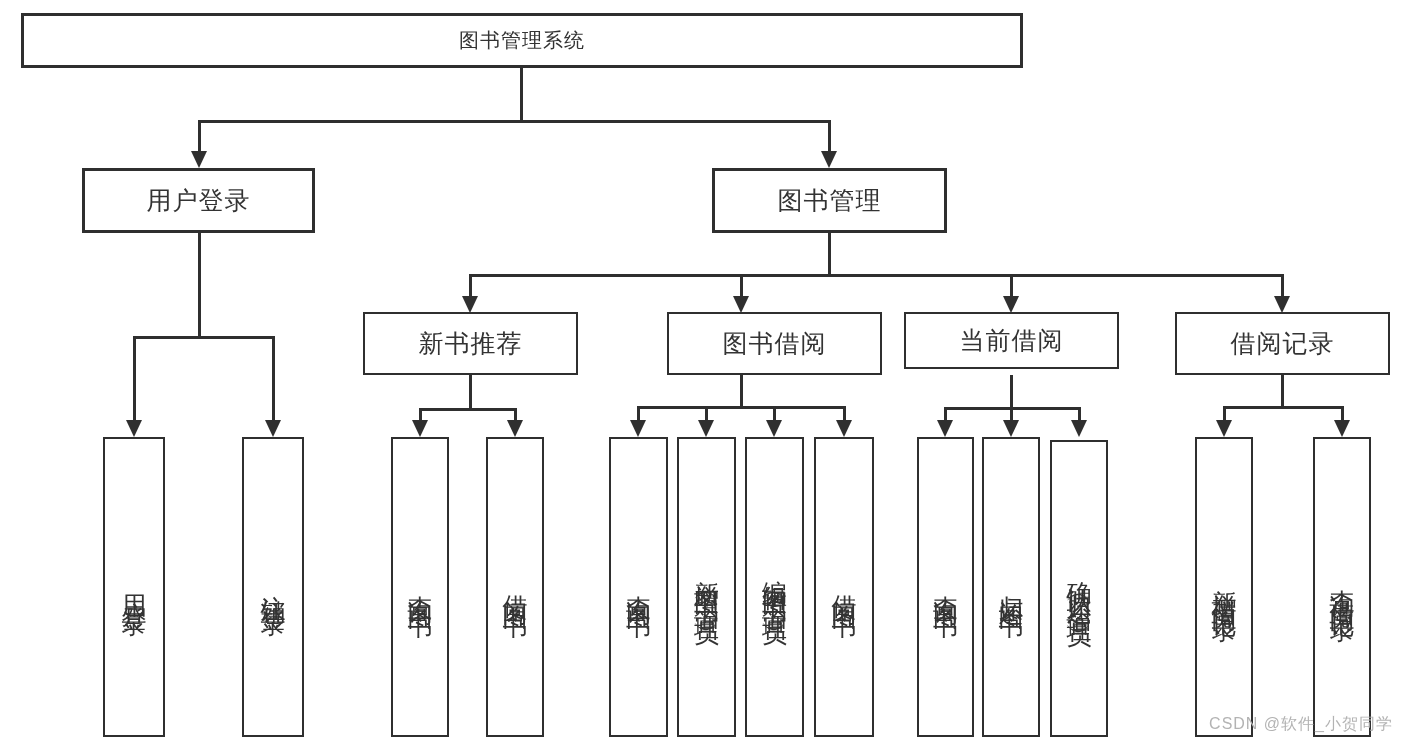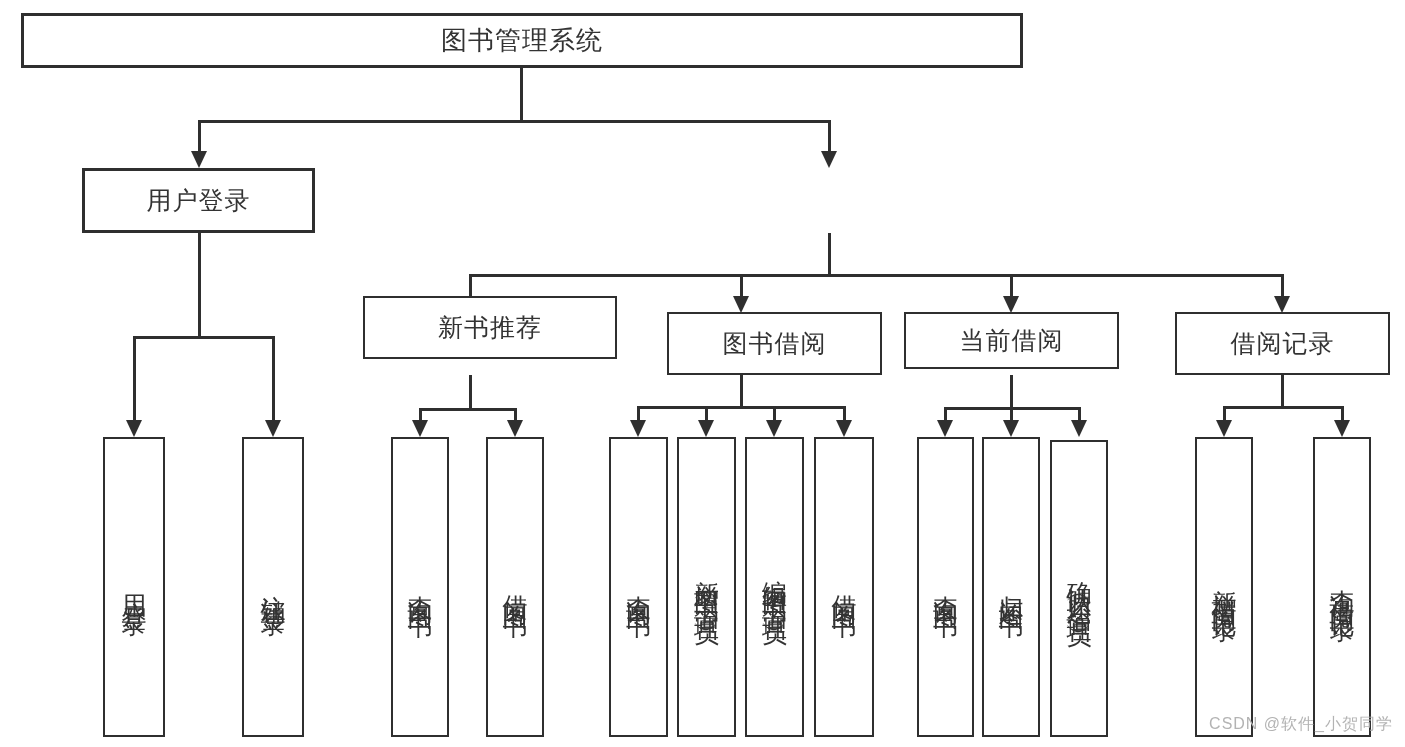--- a/index.html
+++ b/index.html
@@ -25,21 +25,21 @@
   .box{
     position:absolute;
     box-sizing:border-box;
     background:#ffffff;
     border:3px solid var(--line);
     display:flex;align-items:center;justify-content:center;
     text-align:center;
   }
   .box.l3{border-width:2px;}
   .box.h span{font-size:25px;letter-spacing:1px;white-space:nowrap;}
-  .box.root span{font-size:26px;letter-spacing:1px;}
+  .box.root span{font-size:20px;letter-spacing:1px;}
   .box.v{border-width:2px;}
   .box.v span{
     writing-mode:vertical-rl;
     font-size:25px;
     letter-spacing:6px;
     line-height:1;
     white-space:nowrap;
   }
   .watermark{
     position:absolute;
@@ -116,22 +116,25 @@
   <div class="ah" style="left:1216px;top:420px"></div>
   <div class="ah" style="left:1334px;top:420px"></div>
 
   <div class="box h root" style="left:21px;top:13px;width:1002px;height:55px">
     <span>图书管理系统</span>
   </div>
 
   <div class="box h" style="left:82px;top:168px;width:233px;height:65px">
     <span>用户登录</span>
   </div>
+  <div class="box h" style="left:712px;top:168px;width:235px;height:65px">
+    <span>图书管理</span>
+  </div>
 
-  <div class="box h l3" style="left:363px;top:296px;width:254px;height:63px">
+  <div class="box h l3" style="left:363px;top:312px;width:215px;height:63px">
     <span>新书推荐</span>
   </div>
   <div class="box h l3" style="left:667px;top:312px;width:215px;height:63px">
     <span>图书借阅</span>
   </div>
   <div class="box h l3" style="left:904px;top:312px;width:215px;height:57px">
     <span>当前借阅</span>
   </div>
   <div class="box h l3" style="left:1175px;top:312px;width:215px;height:63px">
     <span>借阅记录</span>

